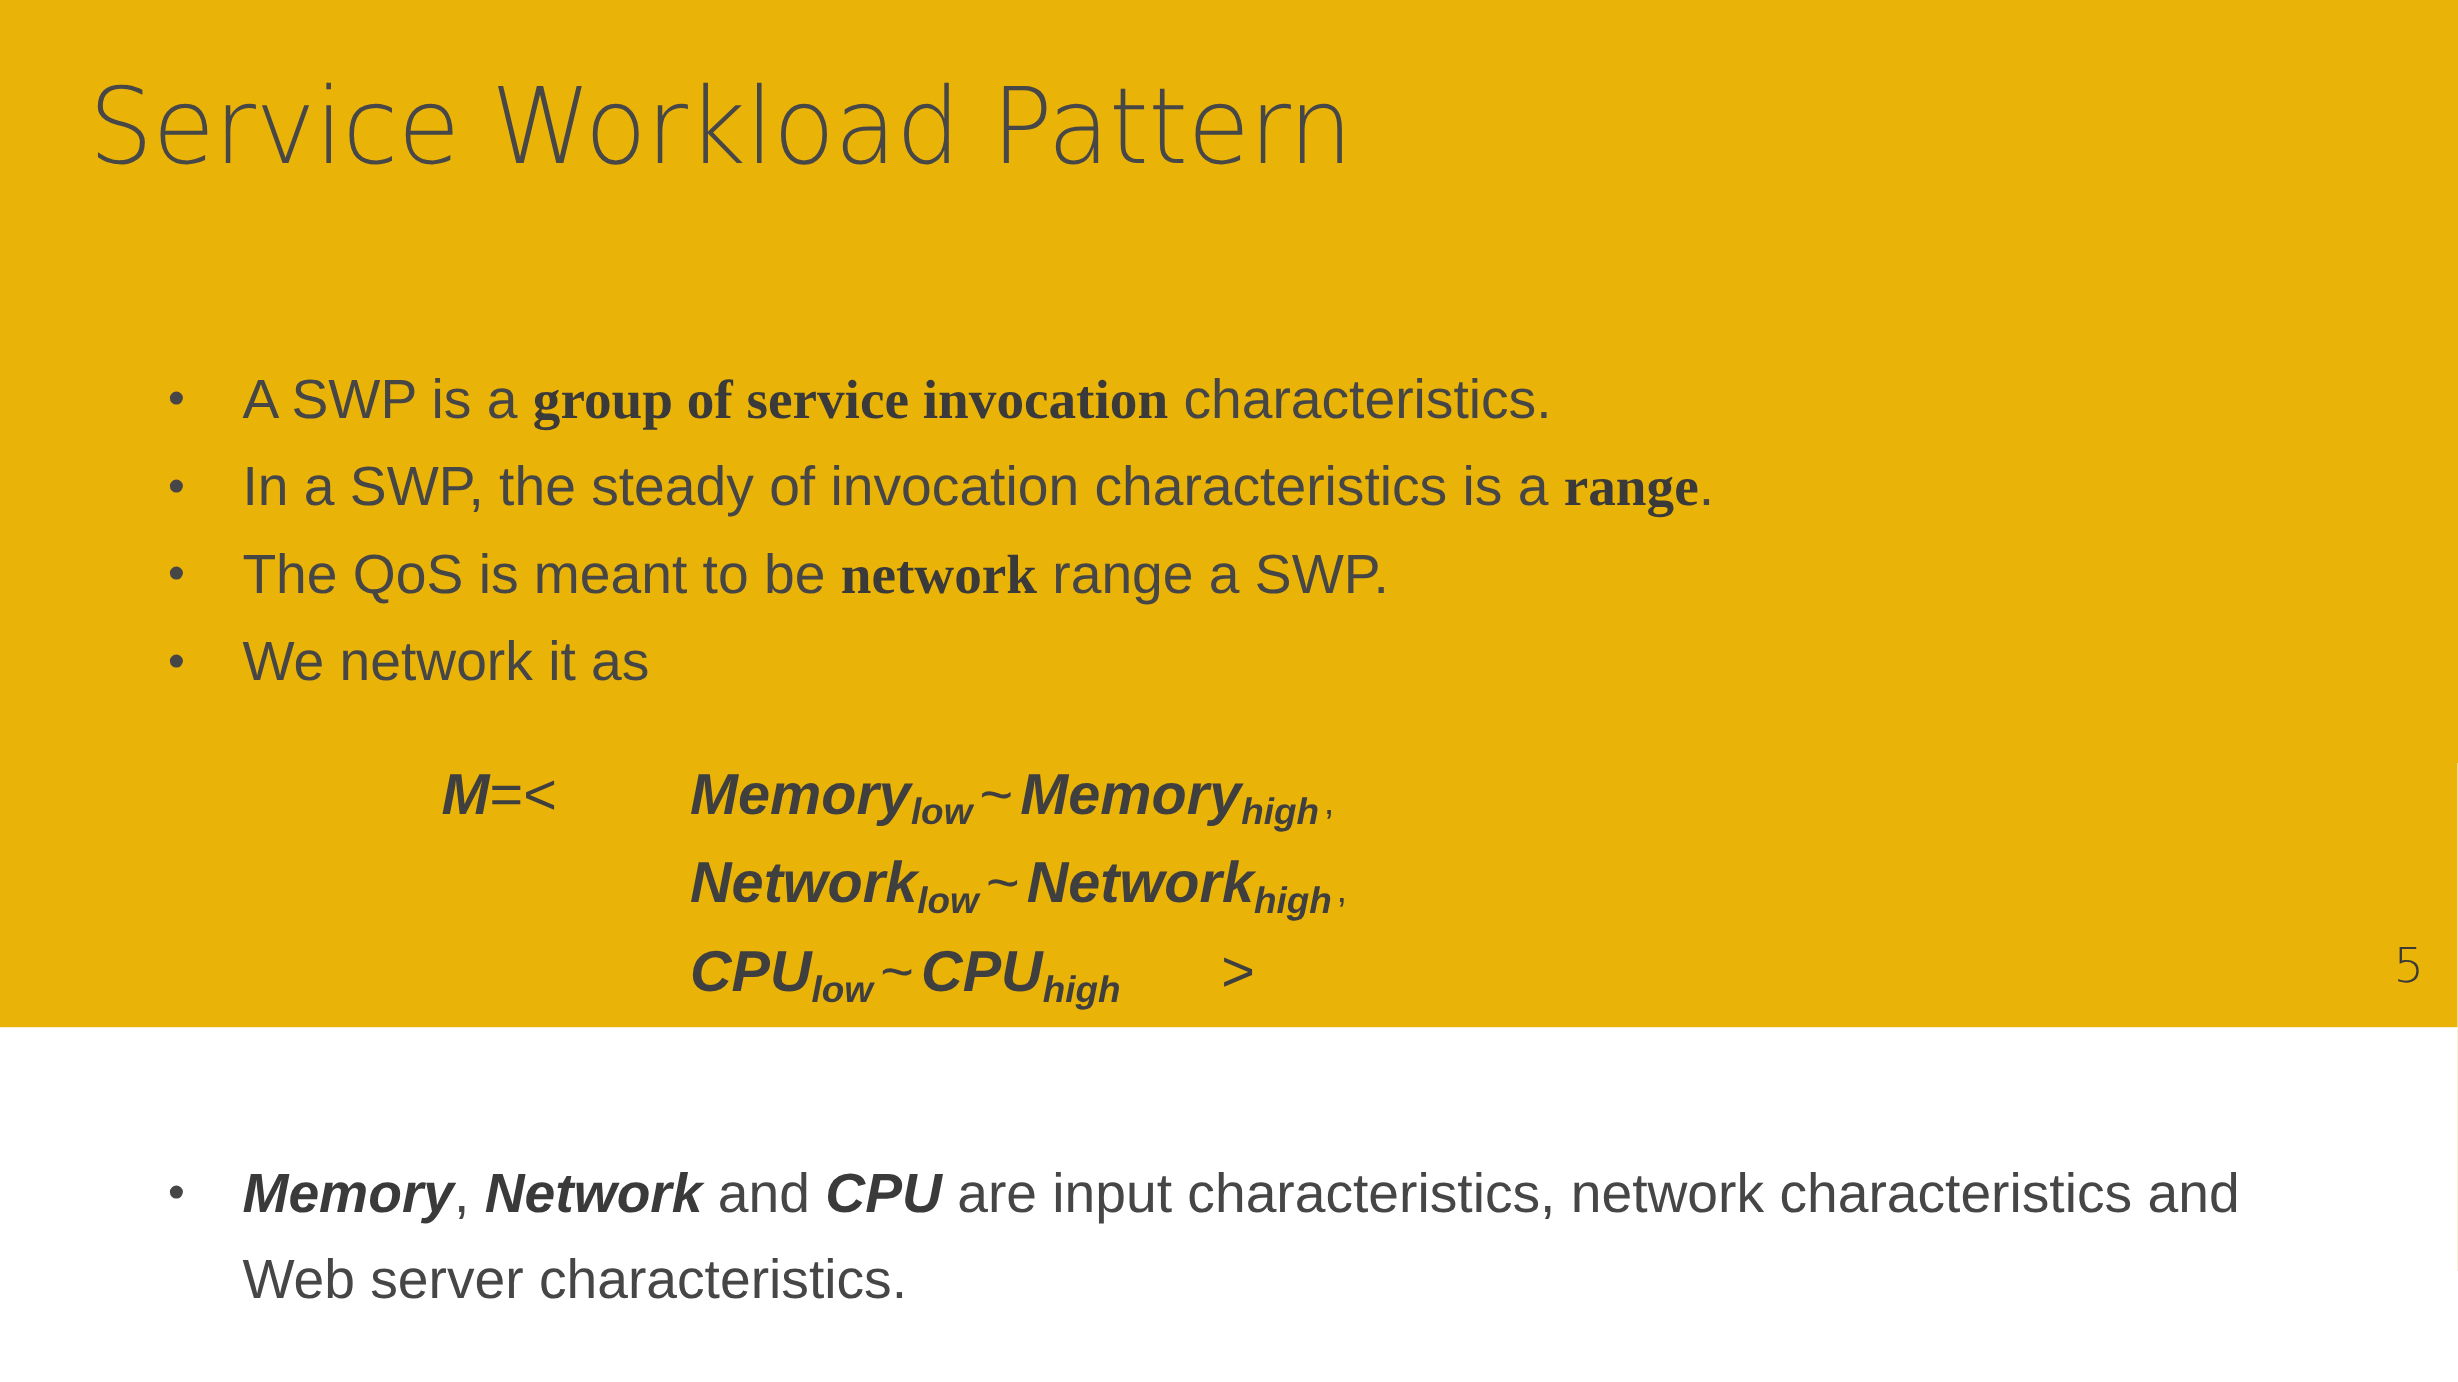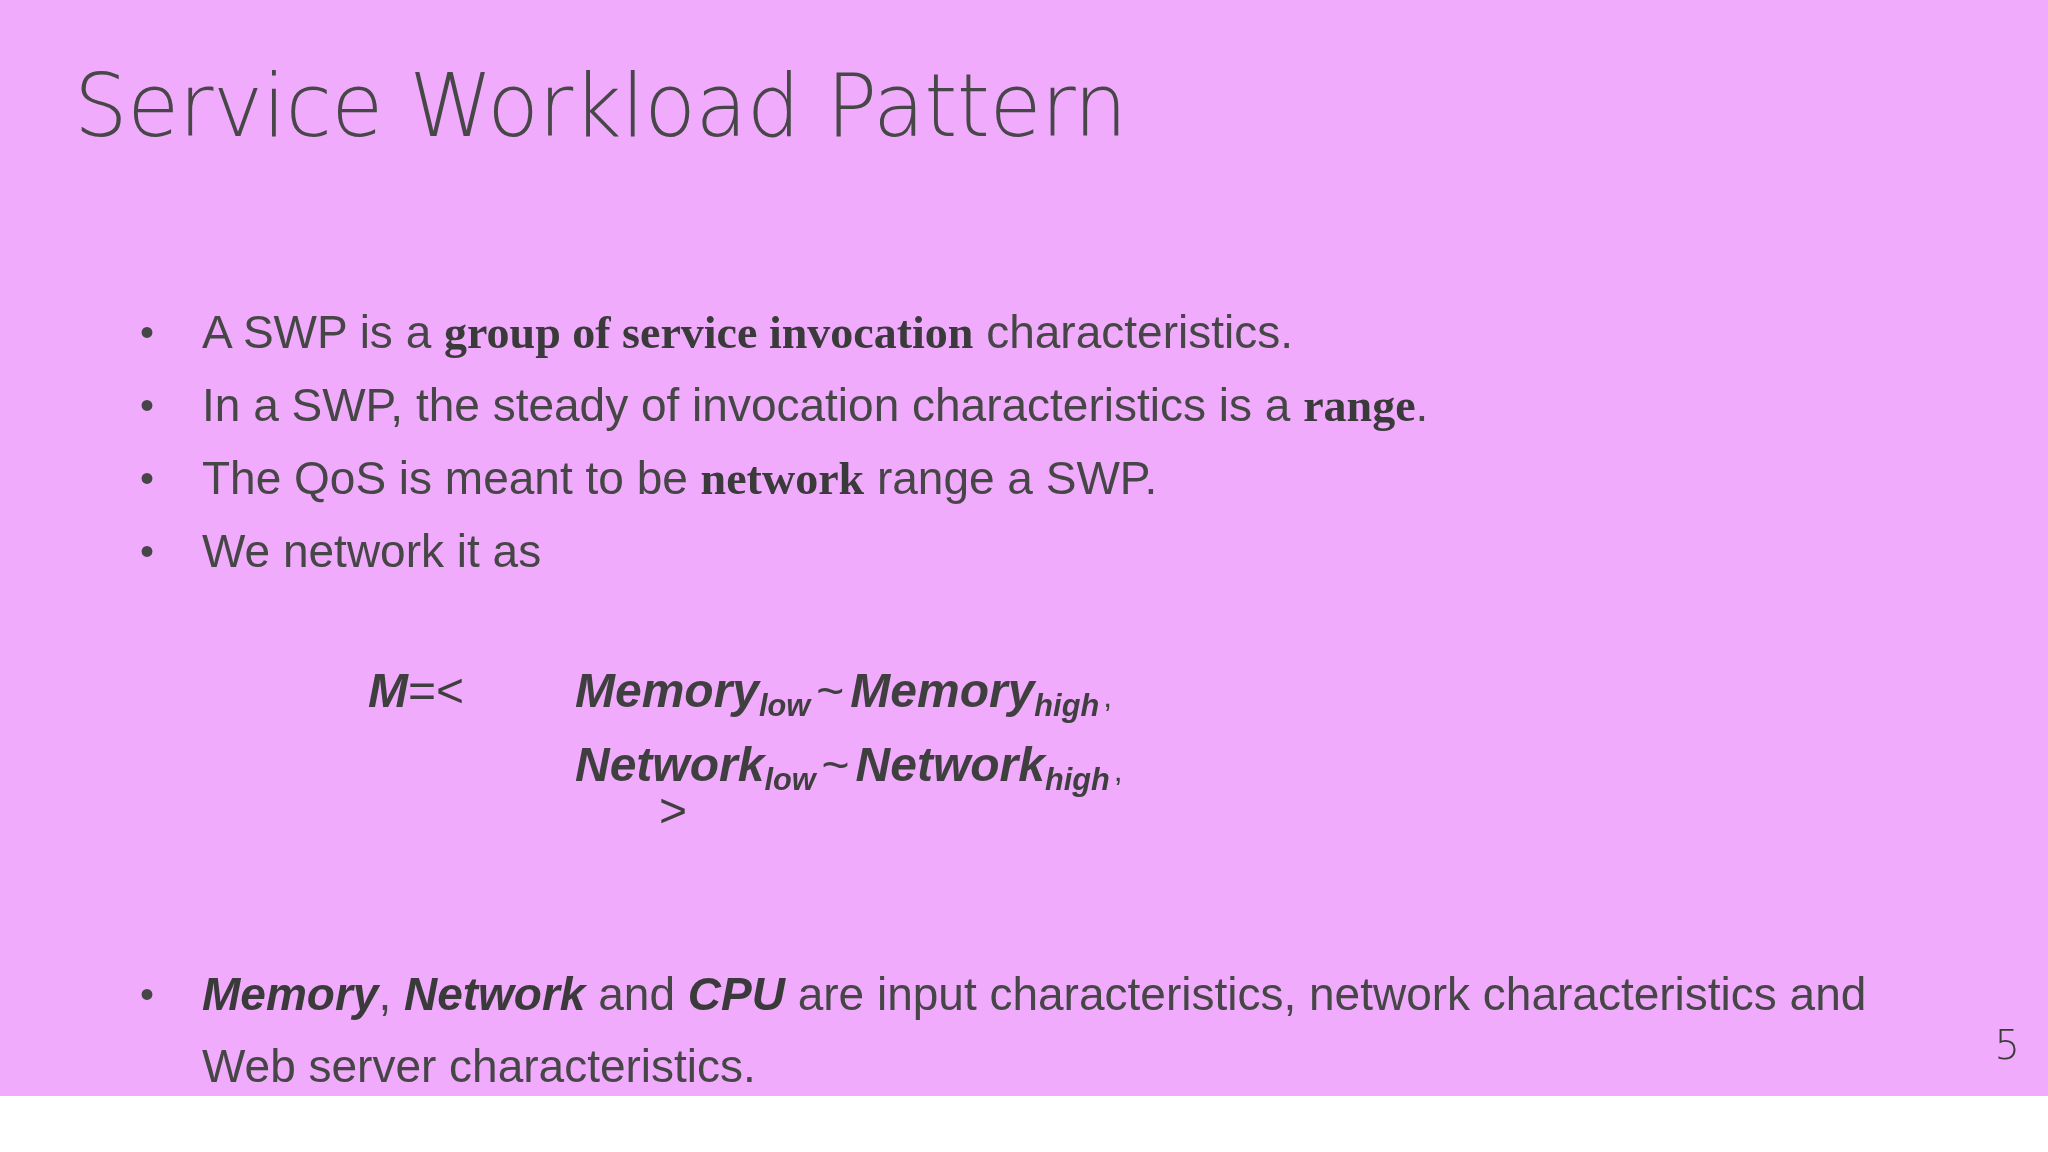--- a/index.html
+++ b/index.html
@@ -11,22 +11,22 @@
     width: 2048px;
     height: 1152px;
     overflow: hidden;
     font-family: "Liberation Sans", sans-serif;
     color: #404040;
     -webkit-font-smoothing: antialiased;
   }
   .slide {
     position: relative;
     width: 2048px;
-    height: 1096px;
-    background: #f0abfc;
+    height: 856px;
+    background: #eab308;
   }
 
   
   .title {
     position: absolute;
     left: 74px;
     top: 62px;
     font-family: "DejaVu Sans", sans-serif;
     font-weight: 300;
     font-size: 88px;
@@ -105,21 +105,20 @@
     font-weight: normal;
     font-style: normal;
   }
   .f-gap {
     flex: 0 0 auto;
     width: 185px;
   }
   .f-expr {
     flex: 0 0 auto;
     white-space: nowrap;
-    margin-top: 28px;
   }
   .f-expr .tilde {
     font-weight: normal;
     font-style: normal;
     padding: 0 6px;
   }
   .f-expr sub {
     font-size: 0.64em;
     font-weight: bold;
     font-style: italic;
@@ -194,20 +193,21 @@
 
     <div class="formula-row">
       <span class="f-lhs"></span>
       <span class="f-gap"></span>
       <span class="f-expr"><span>Network</span><sub>low</sub><span class="tilde">~</span><span>Network</span><sub>high</sub><span class="comma">,</span></span>
     </div>
 
     <div class="formula-row">
       <span class="f-lhs"></span>
       <span class="f-gap"></span>
+      <span class="f-expr"><span>CPU</span><sub>low</sub><span class="tilde">~</span><span>CPU</span><sub>high</sub></span>
       <span class="f-close">&gt;</span>
     </div>
 
   </div>
 
   <div class="body-lower">
     <div class="bullet-row">
       <span class="bullet-mark">•</span>
       <span class="bullet-text"><span class="bi">Memory</span><span>, </span><span class="bi">Network</span><span> and </span><span class="bi">CPU</span><span> are input characteristics, network characteristics and Web server characteristics.</span></span>
     </div>

